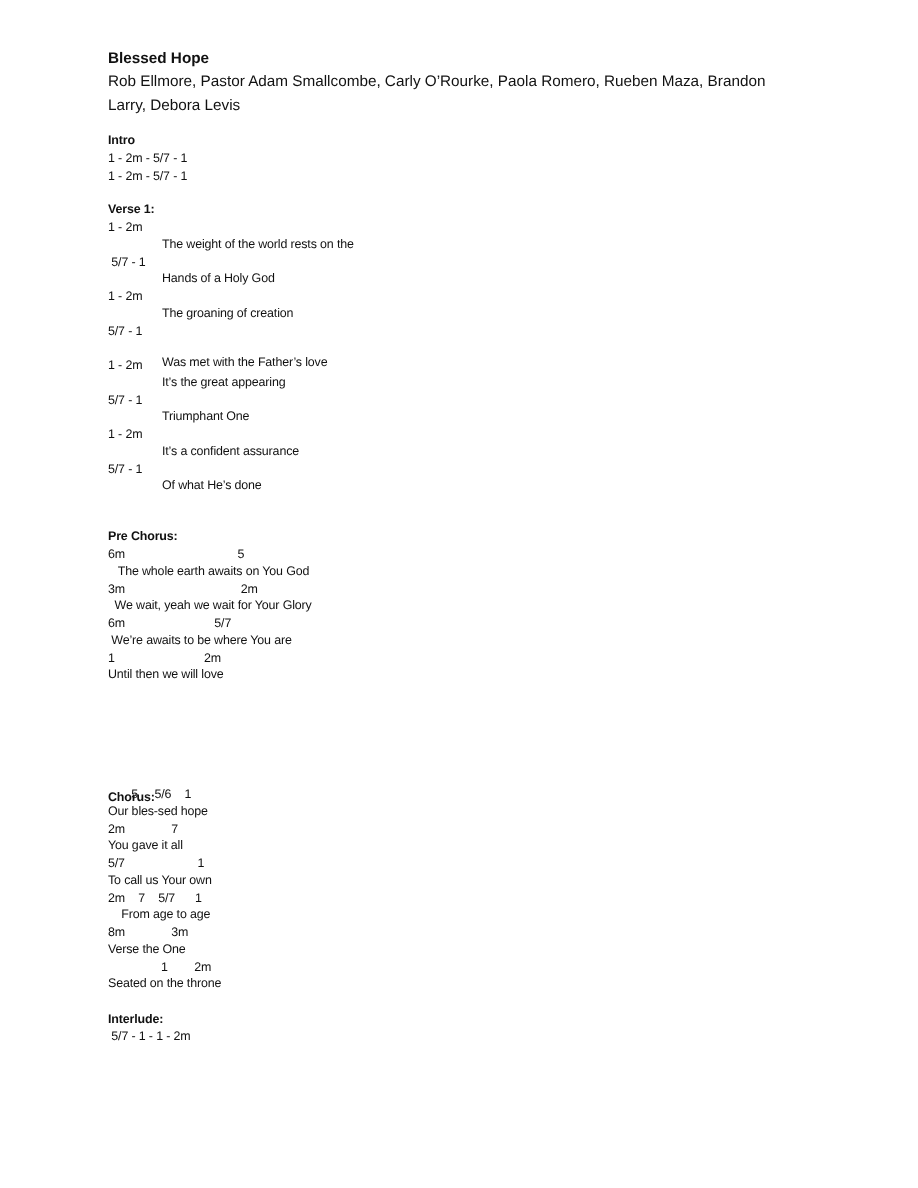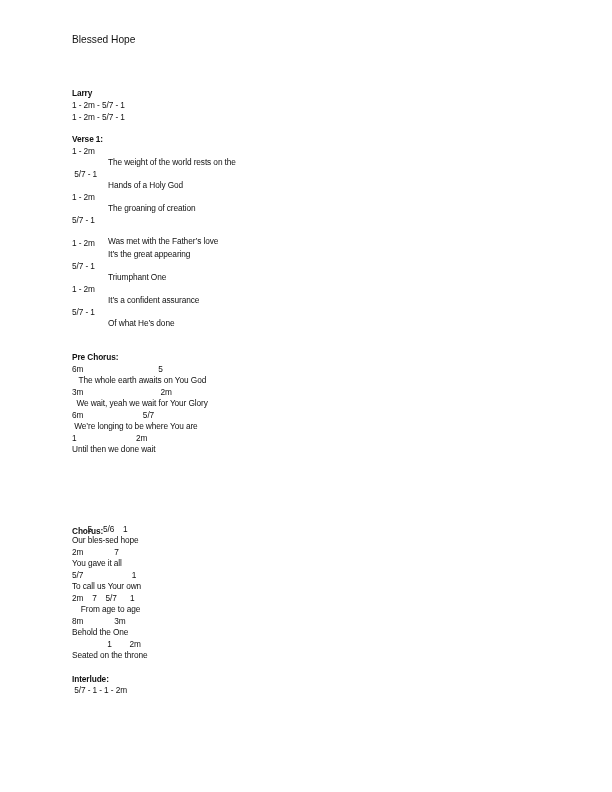--- a/index.html
+++ b/index.html
@@ -1,30 +1,31 @@
 <!DOCTYPE html>
 <html><head>
 <meta charset="utf-8">
 <style>
   html, body { margin: 0; padding: 0; background: #ffffff; }
   body { width: 612px; height: 792px; position: relative; overflow: hidden;
          font-family: "Liberation Sans", sans-serif; color: #111111; }
   .page { position: absolute; left: 0; top: 0; width: 612px; height: 792px; }
   .ln { position: absolute; white-space: pre; font-size: 8.3px; line-height: 10px; letter-spacing: -0.1px; }
-  .title { position: absolute; left: 72px; top: 34px; font-size: 10.2px; font-weight: normal; white-space: pre; }
+  .title { position: absolute; left: 72px; top: 34px; font-size: 10.2px; font-weight: bold; white-space: pre; }
   .authors { position: absolute; left: 72px; top: 47px; width: 460px; font-size: 10.2px; line-height: 15.6px; }
   .hdr { font-weight: bold; }
 </style>
 </head>
 <body>
 
 <div class="page">
   <div class="title">Blessed Hope</div>
+  <div class="authors">Rob Ellmore, Pastor Adam Smallcombe, Carly O’Rourke, Paola Romero, Rueben Maza, Brandon Larry, Debora Levis</div>
 
-  <div class="ln hdr" style="left:72px;top:88px">Larry</div>
+  <div class="ln hdr" style="left:72px;top:88px">Intro</div>
   <div class="ln" style="left:72px;top:100px">1 - 2m - 5/7 - 1</div>
   <div class="ln" style="left:72px;top:112px">1 - 2m - 5/7 - 1</div>
 
   <div class="ln hdr" style="left:72px;top:134px">Verse 1:</div>
   <div class="ln" style="left:72px;top:146px">1 - 2m</div>
   <div class="ln" style="left:108px;top:157px">The weight of the world rests on the</div>
   <div class="ln" style="left:72px;top:169px"> 5/7 - 1</div>
   <div class="ln" style="left:108px;top:180px">Hands of a Holy God</div>
   <div class="ln" style="left:72px;top:192px">1 - 2m</div>
   <div class="ln" style="left:108px;top:203px">The groaning of creation</div>
@@ -38,33 +39,33 @@
   <div class="ln" style="left:108px;top:295px">It’s a confident assurance</div>
   <div class="ln" style="left:72px;top:307px">5/7 - 1</div>
   <div class="ln" style="left:108px;top:318px">Of what He’s done</div>
 
   <div class="ln hdr" style="left:72px;top:352px">Pre Chorus:</div>
   <div class="ln" style="left:72px;top:364px">6m                                  5</div>
   <div class="ln" style="left:72px;top:375px">   The whole earth awaits on You God</div>
   <div class="ln" style="left:72px;top:387px">3m                                   2m</div>
   <div class="ln" style="left:72px;top:398px">  We wait, yeah we wait for Your Glory</div>
   <div class="ln" style="left:72px;top:410px">6m                           5/7</div>
-  <div class="ln" style="left:72px;top:421px"> We’re longing to be where You are</div>
+  <div class="ln" style="left:72px;top:421px"> We’re awaits to be where You are</div>
   <div class="ln" style="left:72px;top:433px">1                           2m</div>
-  <div class="ln" style="left:72px;top:444px">Until then we done wait</div>
+  <div class="ln" style="left:72px;top:444px">Until then we will love</div>
 
   <div class="ln hdr" style="left:72px;top:526px">Chorus:</div>
   <div class="ln" style="left:72px;top:524px">       5     5/6    1</div>
   <div class="ln" style="left:72px;top:535px">Our bles-sed hope</div>
   <div class="ln" style="left:72px;top:547px">2m              7</div>
   <div class="ln" style="left:72px;top:558px">You gave it all</div>
   <div class="ln" style="left:72px;top:570px">5/7                      1</div>
   <div class="ln" style="left:72px;top:581px">To call us Your own</div>
   <div class="ln" style="left:72px;top:593px">2m    7    5/7      1</div>
   <div class="ln" style="left:72px;top:604px">    From age to age</div>
   <div class="ln" style="left:72px;top:616px">8m              3m</div>
-  <div class="ln" style="left:72px;top:627px">Behold the One</div>
+  <div class="ln" style="left:72px;top:627px">Verse the One</div>
   <div class="ln" style="left:72px;top:639px">                1        2m</div>
   <div class="ln" style="left:72px;top:650px">Seated on the throne</div>
 
   <div class="ln hdr" style="left:72px;top:674px">Interlude:</div>
   <div class="ln" style="left:72px;top:685px"> 5/7 - 1 - 1 - 2m</div>
 </div>
 
 </body></html>

